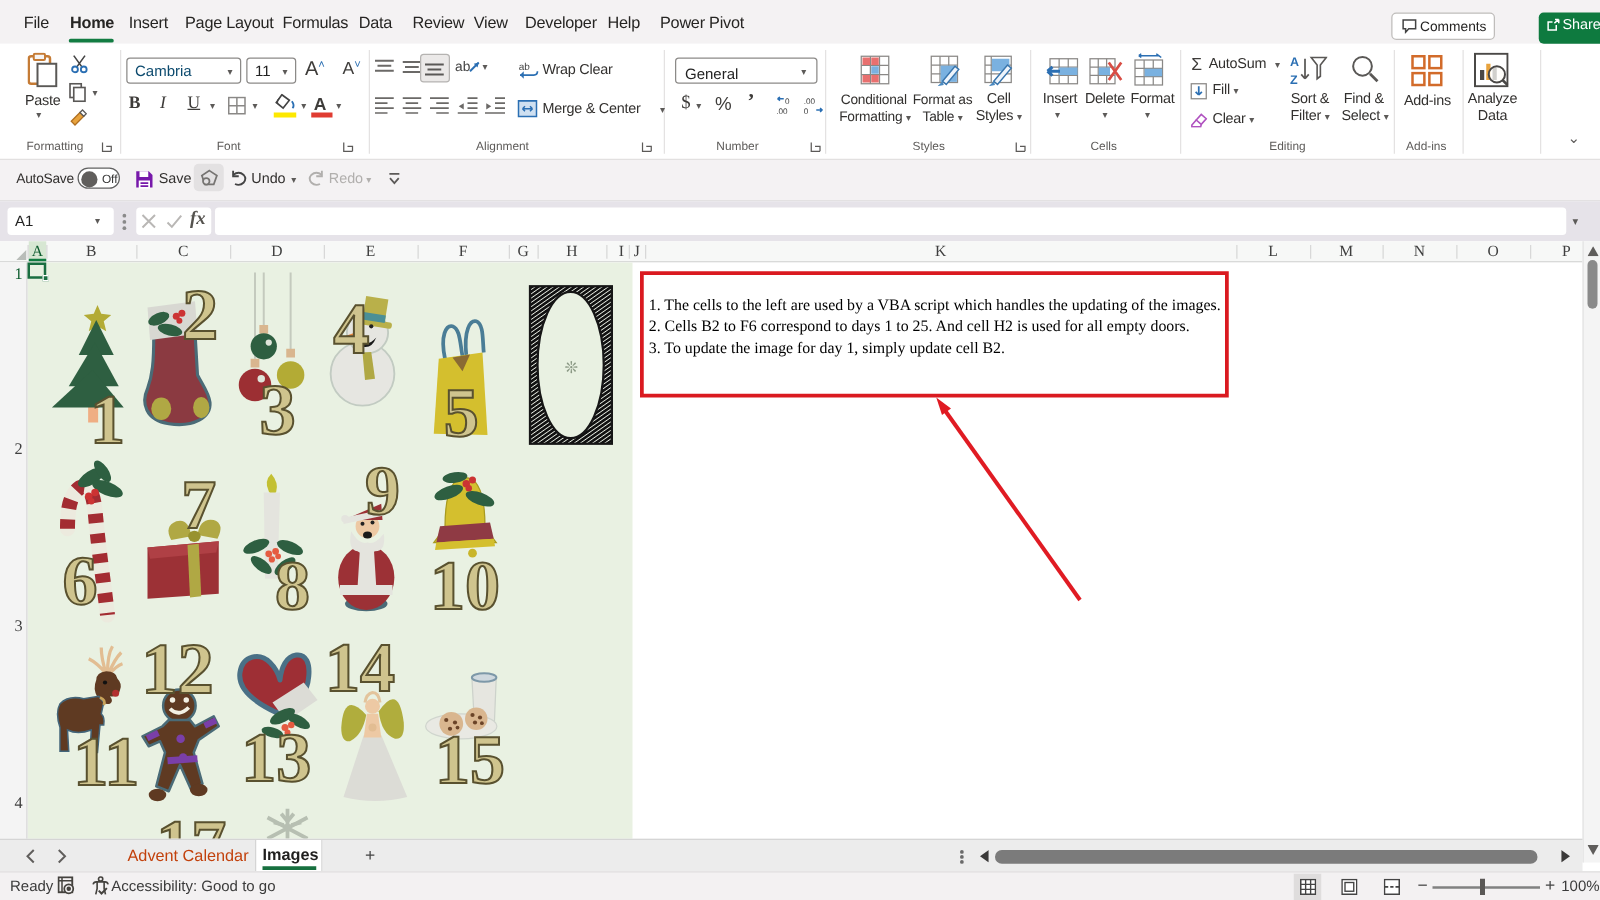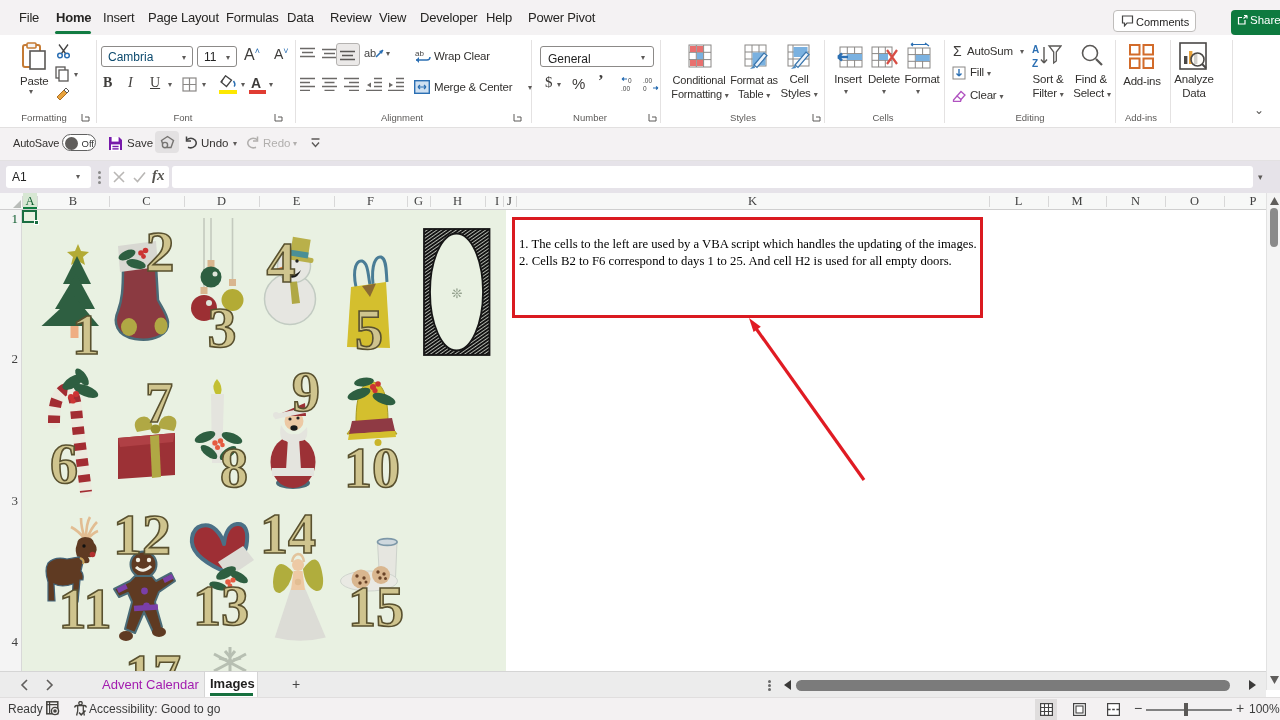--- a/index.html
+++ b/index.html
@@ -664,20 +664,21 @@
       <path d="M208,437 V461 M192,444 L224,461 M224,444 L192,461" fill="none"></path>
       <path d="M203,441 L208,447 L213,441 M197,448 L205,450 M219,448 L211,450" fill="none"></path>
       <circle cx="208" cy="452" r="3" fill="#b7bfb2" stroke="none"></circle>
     </g>
     </g>
   </svg>
 
   <div id="redbox">
     <div class="line" style="margin-top:16px;">1. The cells to the left are used by a VBA script which handles the updating of the images.</div>
     <div class="line">2. Cells B2 to F6 correspond to days 1 to 25. And cell H2 is used for all empty doors.</div>
+    <div class="line">3. To update the image for day 1, simply update cell B2.</div>
   </div>
 
 
   <svg class="abs" style="left:730px; top:100px;" width="150" height="172" viewBox="0 0 150 172">
     <line x1="134" y1="170" x2="25" y2="17" stroke="#e01b23" stroke-width="3.2"></line>
     <path d="M 19,8 L 30.8,16.7 L 23.6,21.9 Z" fill="#e01b23"></path>
   </svg>
 </div>
 
 <div id="vscroll">
@@ -690,21 +691,21 @@
     </svg>
 </div>
 
 <div id="tabbar">
   <svg class="abs" style="left:20px; top:7px;" width="8" height="12">
       <path d="M7,1 L2,6 L7,11" stroke="#605e5c" stroke-width="1.6" fill="none"></path>
     </svg>
   <svg class="abs" style="left:46px; top:7px;" width="8" height="12">
       <path d="M1,1 L6,6 L1,11" stroke="#605e5c" stroke-width="1.6" fill="none"></path>
     </svg>
-  <span class="abs" style="left:102px; top:5px; font-size:13px; color:#a21caf;">Advent Calendar</span>
+  <span class="abs" style="left:102px; top:5px; font-size:13px; color:#c2410c;">Advent Calendar</span>
   <div class="abs" style="left:204px; top:0px; width:54px; height:25px; background:#fff; border-left:1px solid #d5d5d5; border-right:1px solid #d5d5d5;">
     <span class="abs" style="left:5px; top:4px; font-size:13px; font-weight:bold; color:#201f1e;">Images</span>
     <div class="abs" style="left:5px; top:21px; width:43px; height:3px; background:#17703f;"></div>
   </div>
   <span class="abs" style="left:292px; top:4px; font-size:14px; color:#444;">+</span>
   <div class="abs" style="left:768px; top:8px; width:3px; height:3px; background:#6a6a6a; border-radius:50%;"></div>
   <div class="abs" style="left:768px; top:12px; width:3px; height:3px; background:#6a6a6a; border-radius:50%;"></div>
   <div class="abs" style="left:768px; top:16px; width:3px; height:3px; background:#6a6a6a; border-radius:50%;"></div>
   <svg class="abs" style="left:784px; top:8px;" width="7" height="10">
       <path d="M7,0 L0,5 L7,10 Z" fill="#3b3a39"></path>

